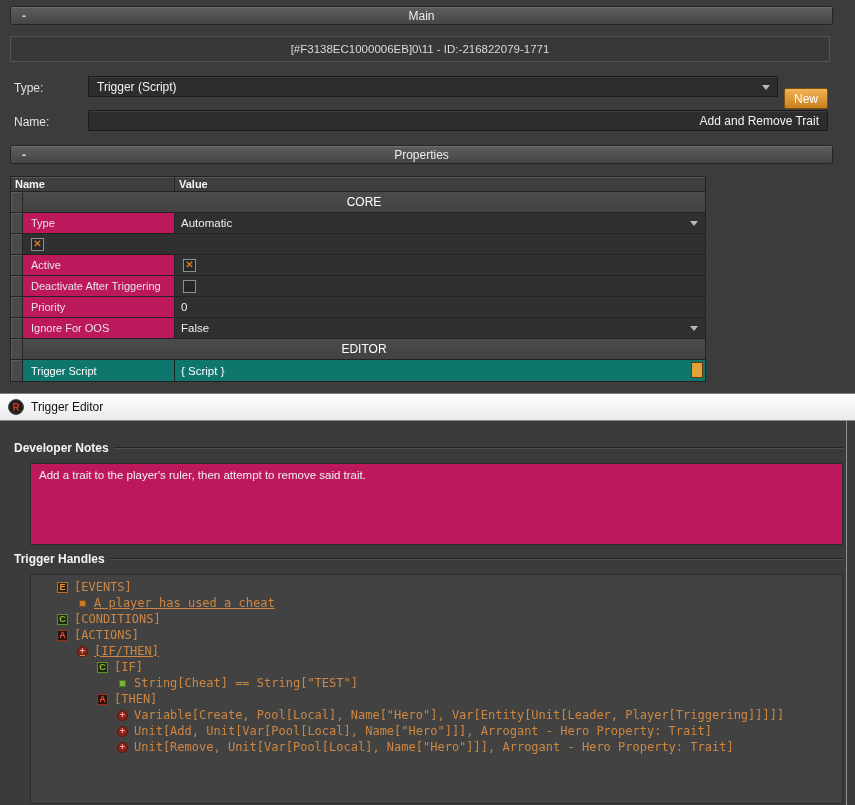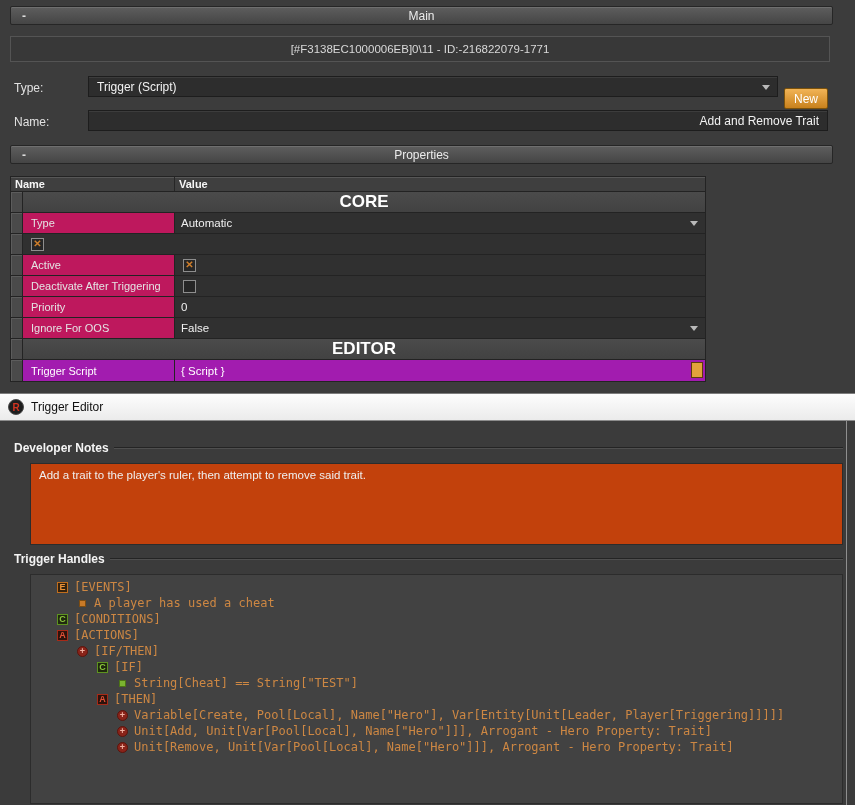--- a/index.html
+++ b/index.html
@@ -95,30 +95,30 @@
     font-size:11px; color:#e4e4e4; white-space:nowrap; overflow:hidden;
   }
   .cell-value {
     flex:1; background:#303030; position:relative;
     display:flex; align-items:center; padding-left:6px;
     font-size:11.5px; color:#f0f0f0;
   }
   .sec-cell {
     flex:1; background:linear-gradient(#4b4b4b,#424242);
     display:flex; align-items:center; justify-content:center;
-    font-weight:bold; font-size:17px; color:#ffffff;
+    font-weight:normal; font-size:12px; color:#ffffff;
   }
   .checkbox {
     width:13px; height:13px; margin-left:2px;
     background:#262626; border:1px solid #8e8e8e;
     display:flex; align-items:center; justify-content:center;
     font-size:10px; font-weight:bold; color:#cf7e2a; line-height:1;
     cursor:default;
   }
-  .row-script .cell-name, .row-script .cell-value { background:#a21caf; color:#ffffff; }
+  .row-script .cell-name, .row-script .cell-value { background:#0f766e; color:#ffffff; }
   .script-btn {
     position:absolute; right:2px; top:2px; width:12px; height:16px;
     background:#e2a23b; border:1px solid #5e3e0a;
   }
 
   
   .editor-window {
     position:absolute; left:0; top:393px; width:855px; height:412px;
     background:#3b3b3b; border-top:1px solid #7d7d7d;
   }
@@ -138,33 +138,33 @@
   .editor-body { position:relative; height:384px; padding-top:20px; }
   .right-edge { position:absolute; right:8px; top:0; bottom:0; width:1px; background:#8f8f8f; }
 
   .group-row { display:flex; align-items:center; margin:0 12px 0 14px; height:14px; }
   .group-row .gl { font-weight:bold; font-size:12px; color:#f4f4f4; margin-right:5px; white-space:nowrap; }
   .group-row .gline { flex:1; height:2px; border-top:1px solid #242424; border-bottom:1px solid #4f4f4f; }
   .group-row.second { margin-top:7px; }
 
   .notes {
     margin:8px 0 0 30px; width:813px; height:82px;
-    background:#c2410c; border:1px solid #2c2c2c;
+    background:#be185d; border:1px solid #2c2c2c;
     padding:5px 8px; font-size:11.5px; color:#efefef;
   }
 
   .tree {
     margin:8px 0 0 30px; width:813px; height:230px;
     background:#424242; border:1px solid #2c2c2c;
     padding-top:4px; overflow:hidden;
     font-family:"DejaVu Sans Mono", monospace;
     font-size:12px; color:#cd8743;
   }
   .trow { height:16px; display:flex; align-items:center; white-space:nowrap; }
-  .ind0 { padding-left:26px; } .ind1 { padding-left:46px; }
+  .ind0 { padding-left:26px; } .ind1 { padding-left:46px;text-decoration:underline; }
   .ind2 { padding-left:66px; } .ind3 { padding-left:86px; }
   .badge {
     width:11px; height:11px; margin-right:6px; flex:none;
     display:flex; align-items:center; justify-content:center;
     font-family:"Liberation Sans", sans-serif;
     font-size:9px; font-weight:bold; line-height:1;
     border:1px solid;
   }
   .badge.e { color:#ea9238; border-color:#c06d1d; background:#33220f; }
   .badge.c { color:#8cc63e; border-color:#5d931f; background:#20290f; }

